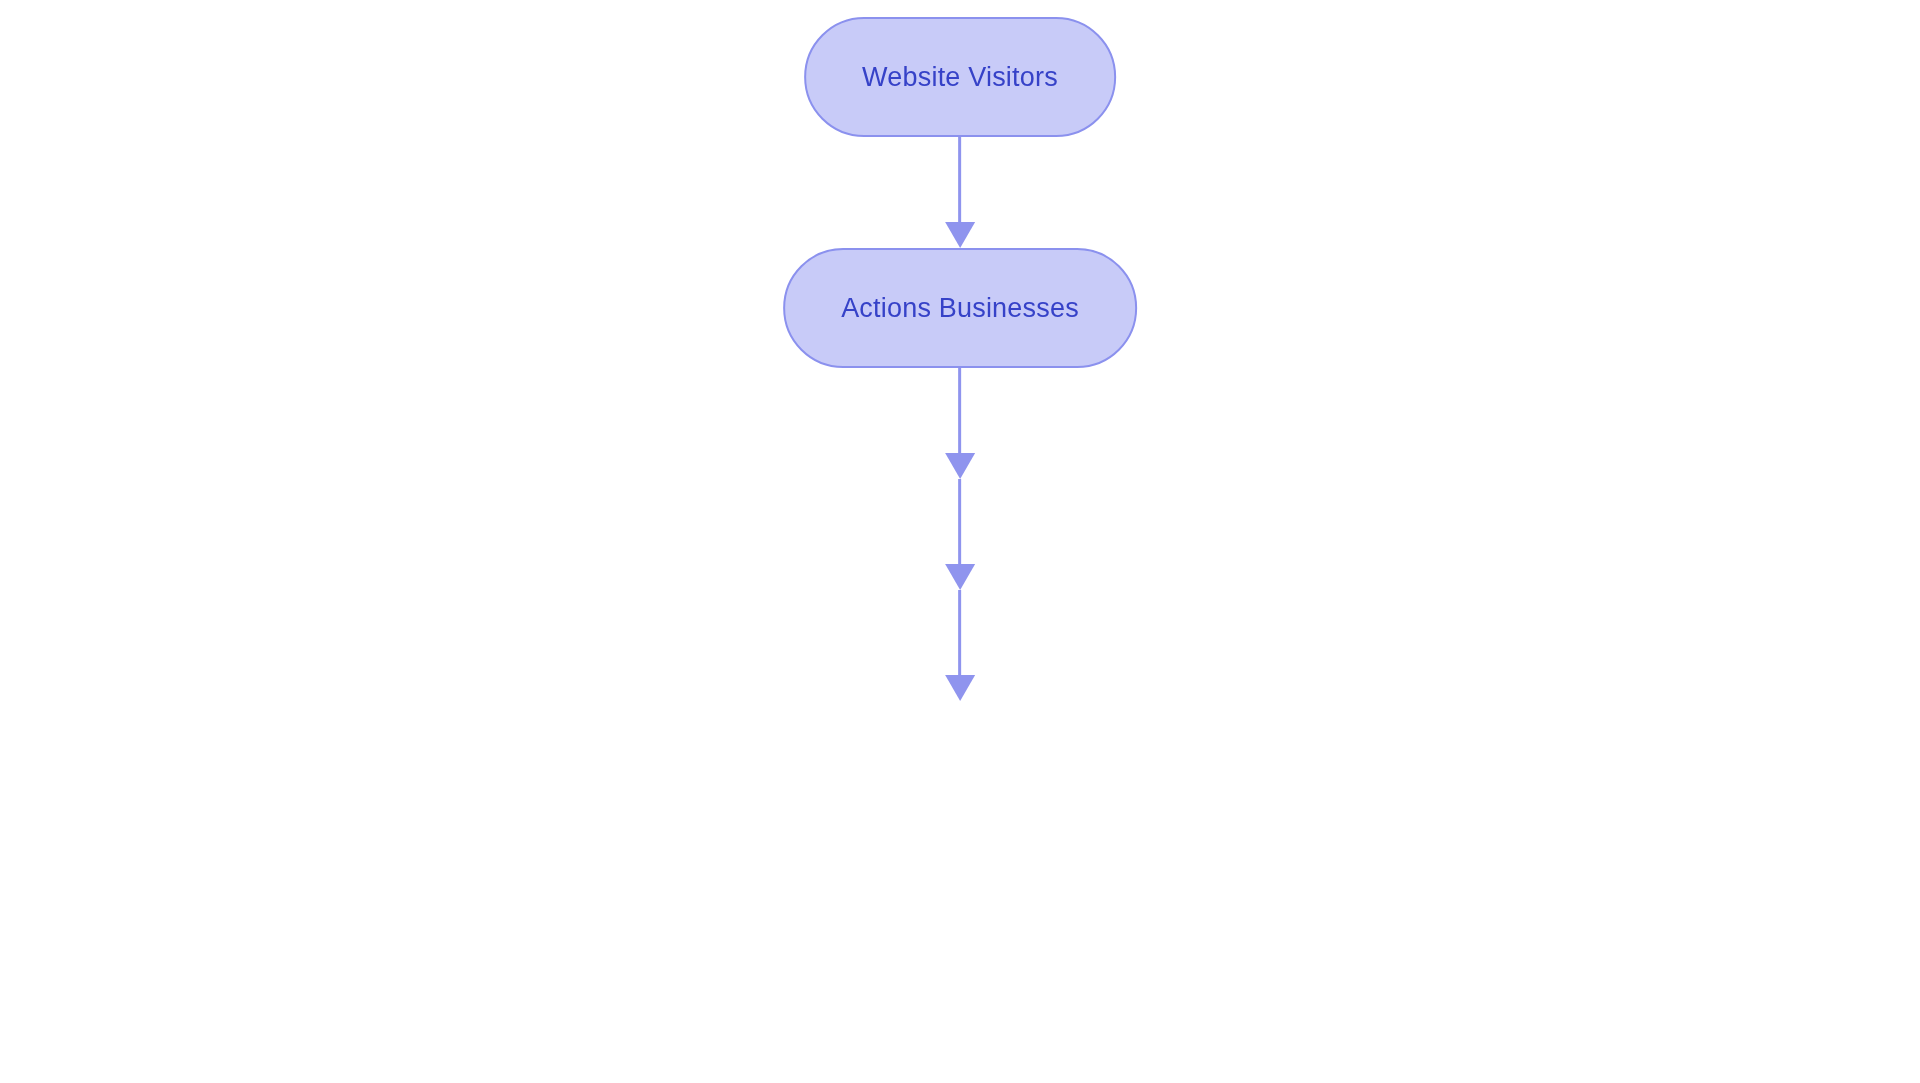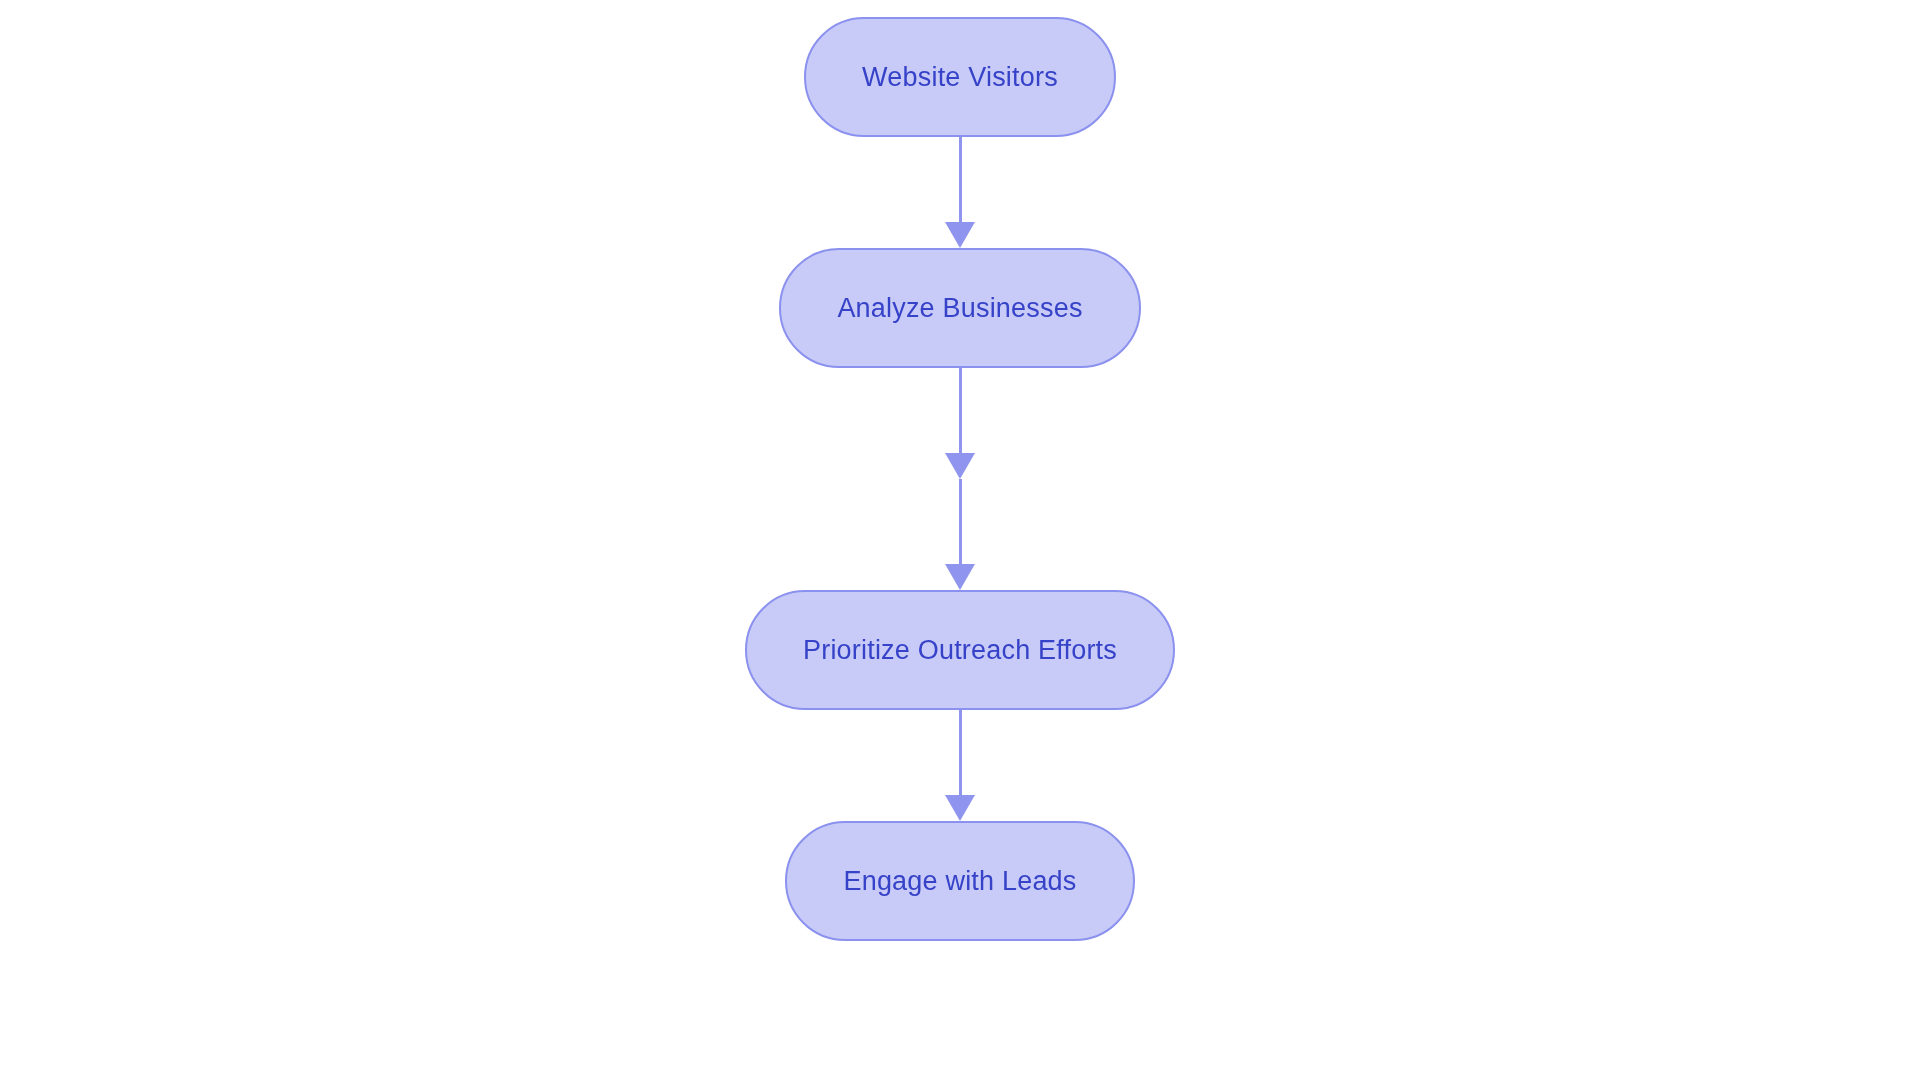--- a/index.html
+++ b/index.html
@@ -63,40 +63,34 @@
   <div class="flow-node">
     <span>Website Visitors</span>
   </div>
 
   <div class="connector">
     <div class="line"></div>
     <div class="head"></div>
   </div>
 
   <div class="flow-node">
-    <span>Analyze Businesses</span>
+    <span>Actions Businesses</span>
   </div>
 
   <div class="connector">
     <div class="line"></div>
     <div class="head"></div>
   </div>
 
 
   <div class="connector">
     <div class="line"></div>
     <div class="head"></div>
   </div>
 
-  <div class="flow-node">
-    <span>Prioritize Outreach Efforts</span>
-  </div>
 
   <div class="connector">
     <div class="line"></div>
     <div class="head"></div>
   </div>
 
-  <div class="flow-node">
-    <span>Engage with Leads</span>
-  </div>
 
 </div>
 
 </body></html>

